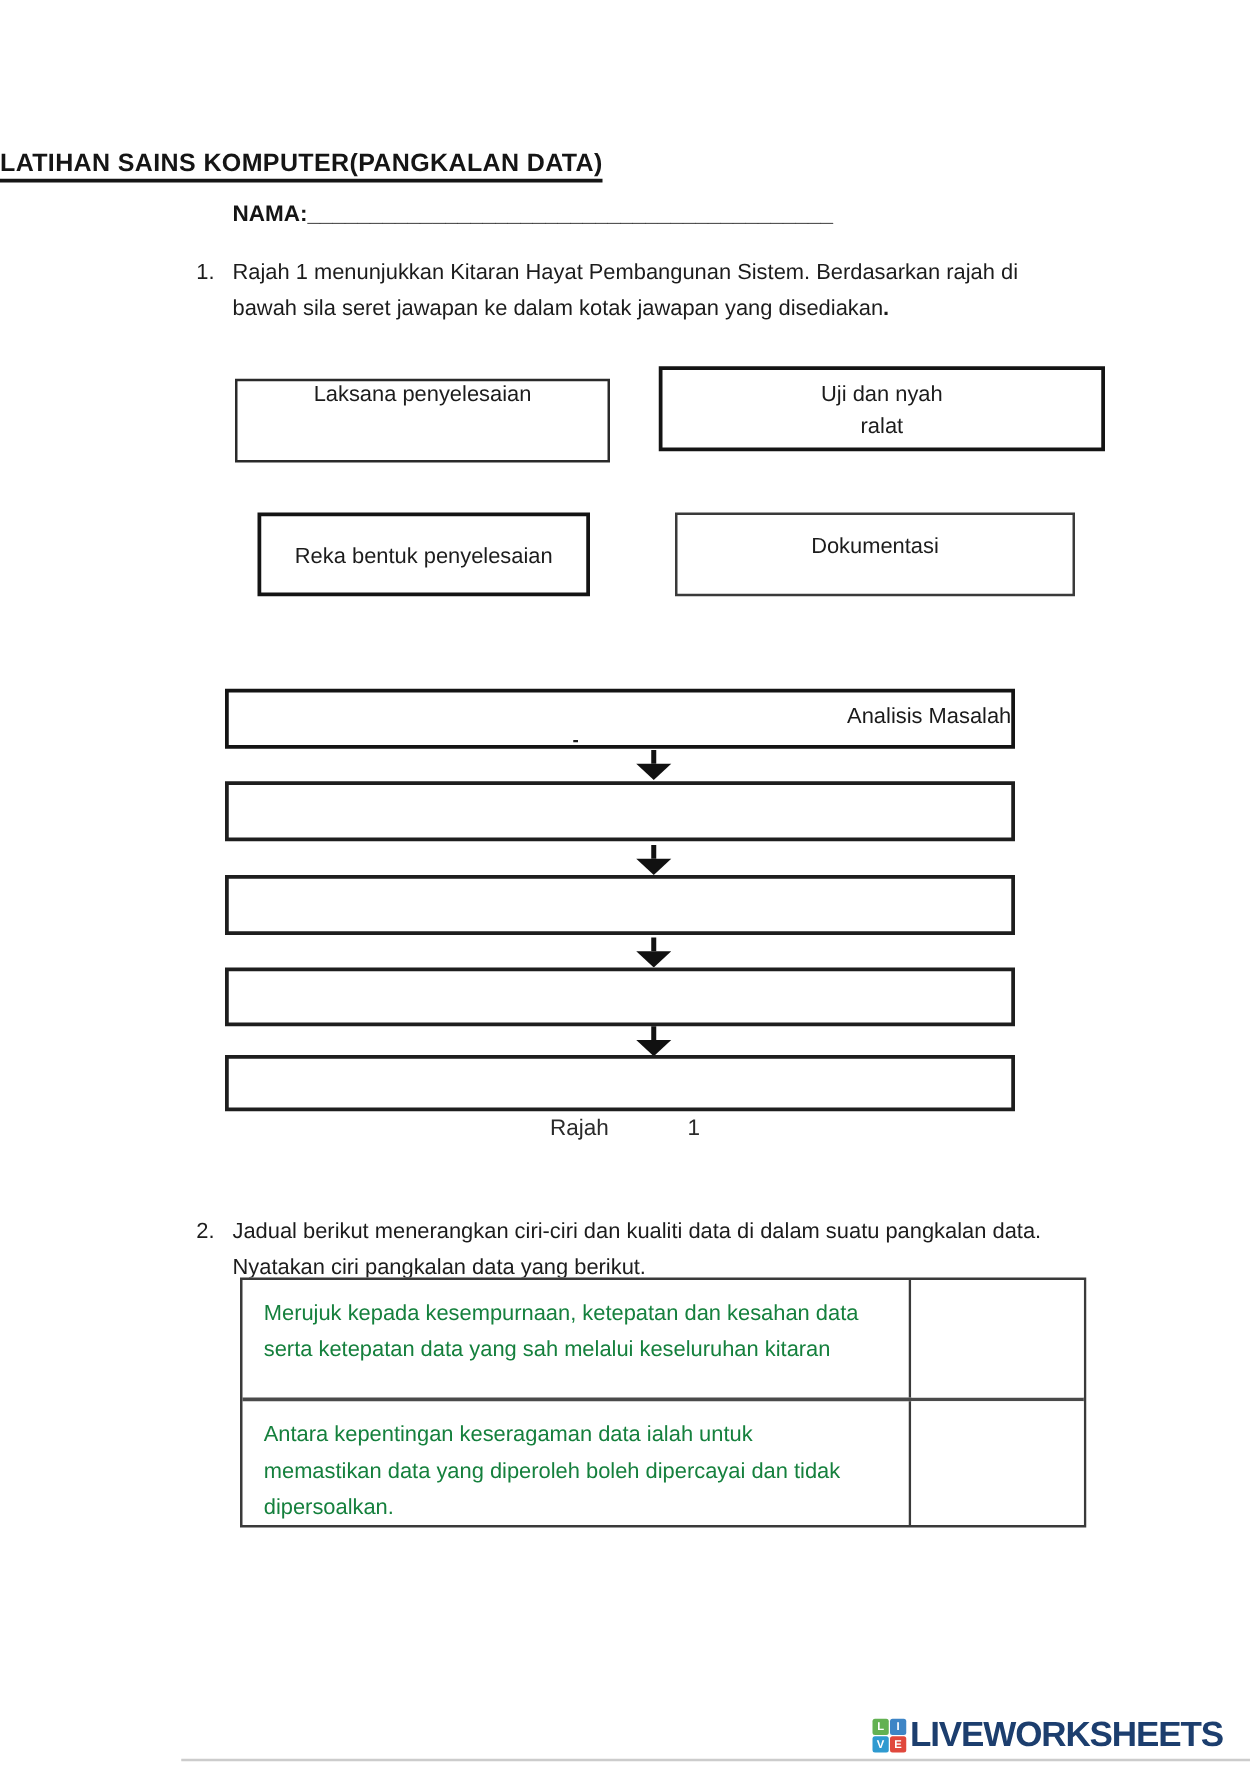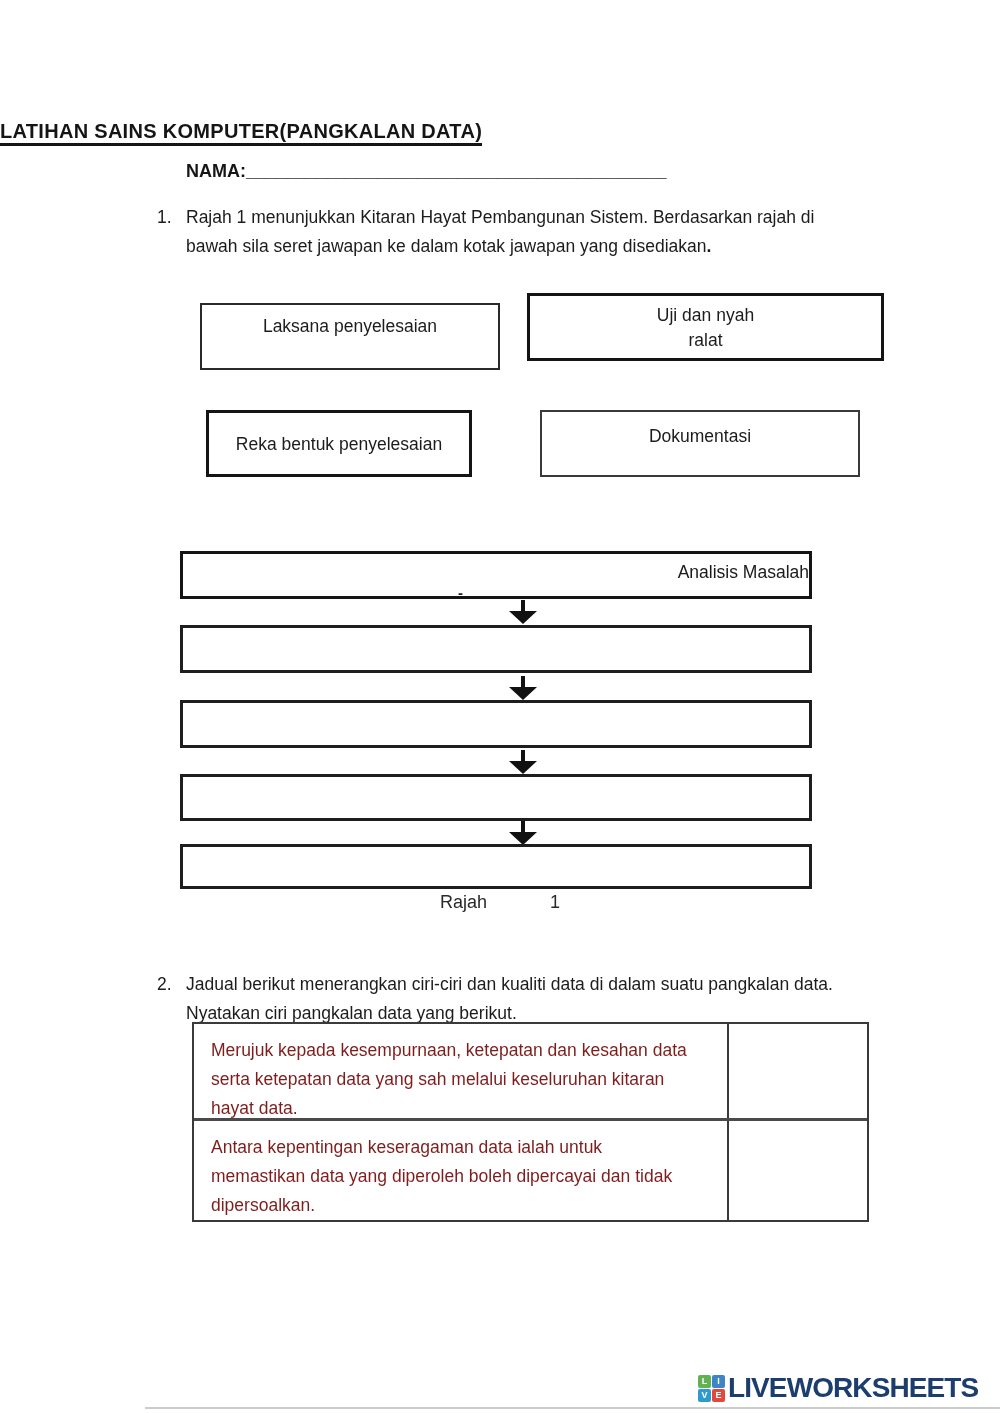--- a/index.html
+++ b/index.html
@@ -21,21 +21,21 @@
   
   .q { position:absolute; display:flex; font-size:17.5px; line-height:29px; color:#1c1c1c; }
   .q1 { top:203px; left:157px; }
   .q2 { top:970px; left:157px; }
   .q-num { width:29px; flex:0 0 29px; }
   .q-text { width:700px; }
   .bold { font-weight:bold; }
 
   
   .opt { position:absolute; box-sizing:border-box; background:#fff; text-align:center; font-size:17.5px; color:#1c1c1c; cursor:grab; }
-  .opt-a { left:200px; top:303px; width:300px; height:67px; border:2px solid #2a2a2a; padding-top:11px; }
+  .opt-a { left:188px; top:303px; width:300px; height:67px; border:2px solid #2a2a2a; }
   .opt-b { left:527px; top:293px; width:357px; height:68px; border:3px solid #141414; padding-top:7px; line-height:25px; }
   .opt-c { left:206px; top:410px; width:266px; height:67px; border:3px solid #141414; padding-top:21px; }
   .opt-d { left:540px; top:410px; width:320px; height:67px; border:2px solid #3a3a3a; padding-top:14px; }
 
   
   .fb { position:absolute; left:180px; width:632px; box-sizing:border-box; background:#fff; }
   .fb-1 { top:551px; height:48px; border:3px solid #141414; text-align:right; font-size:17.5px; padding-top:8px; }
   .fb-2 { top:625px; height:48px; border:3px solid #1e1e1e; }
   .fb-3 { top:700px; height:48px; border:3px solid #1e1e1e; }
   .fb-4 { top:774px; height:47px; border:3px solid #1e1e1e; }
@@ -48,21 +48,21 @@
   .arrow-1 { top:600px; } .arrow-2 { top:676px; } .arrow-3 { top:750px; } .arrow-4 { top:821px; }
 
   .cap-label { position:absolute; top:892px; left:397px; font-size:18px; color:#2a2a2a;margin-left:43px; }
   .cap-num   { position:absolute; top:892px; left:550px; font-size:18px; color:#2a2a2a; }
 
   
   .tbl { position:absolute; left:192px; top:1022px; width:677px; box-sizing:border-box; border:2px solid #3a3a3a; background:#fff; }
   .tbl-row { display:flex; }
   .tbl-row-1 { height:94px; }
   .tbl-row-2 { height:99px; border-top:3px solid #4a4a4a; }
-  .tbl-desc { width:535px; flex:0 0 535px; box-sizing:border-box; border-right:2px solid #3a3a3a; padding:12px 20px 0 17px; font-size:17.5px; line-height:29px; color:#7f1d1d; }
+  .tbl-desc { width:535px; flex:0 0 535px; box-sizing:border-box; border-right:2px solid #3a3a3a; padding:12px 20px 0 17px; font-size:17.5px; line-height:29px; color:#15803d; }
   .tbl-ans { flex:1; background:#fff; }
   .tline { display:block; }
 
   
   .logo { position:absolute; left:698px; top:1372px; display:flex; align-items:center; }
   .logo-grid { display:grid; grid-template-columns:13px 13px; grid-template-rows:13px 13px; gap:1px; margin-right:3px; }
   .logo-sq { color:#fff; font-size:9px; font-weight:bold; display:flex; align-items:center; justify-content:center; border-radius:2px; font-family:"Liberation Sans",sans-serif; }
   .logo-brand { font-size:28px; font-weight:bold; letter-spacing:-0.9px; }
 
   .bottom-line { position:absolute; left:145px; top:1407px; width:855px; height:2px; background:#cccccc; }
@@ -140,21 +140,20 @@
       <span>Jadual berikut menerangkan ciri-ciri dan kualiti data di dalam suatu pangkalan data.</span><br>
       <span>Nyatakan ciri pangkalan data yang berikut.</span>
     </div>
   </div>
 
   <div class="tbl">
     <div class="tbl-row tbl-row-1">
       <div class="tbl-desc">
         <span class="tline">Merujuk kepada kesempurnaan, ketepatan dan kesahan data</span>
         <span class="tline">serta ketepatan data yang sah melalui keseluruhan kitaran</span>
-        <span class="tline">hayat data.</span>
       </div>
       <div class="tbl-ans"></div>
     </div>
     <div class="tbl-row tbl-row-2">
       <div class="tbl-desc">
         <span class="tline">Antara kepentingan keseragaman data ialah untuk</span>
         <span class="tline">memastikan data yang diperoleh boleh dipercayai dan tidak</span>
         <span class="tline">dipersoalkan.</span>
       </div>
       <div class="tbl-ans"></div>

